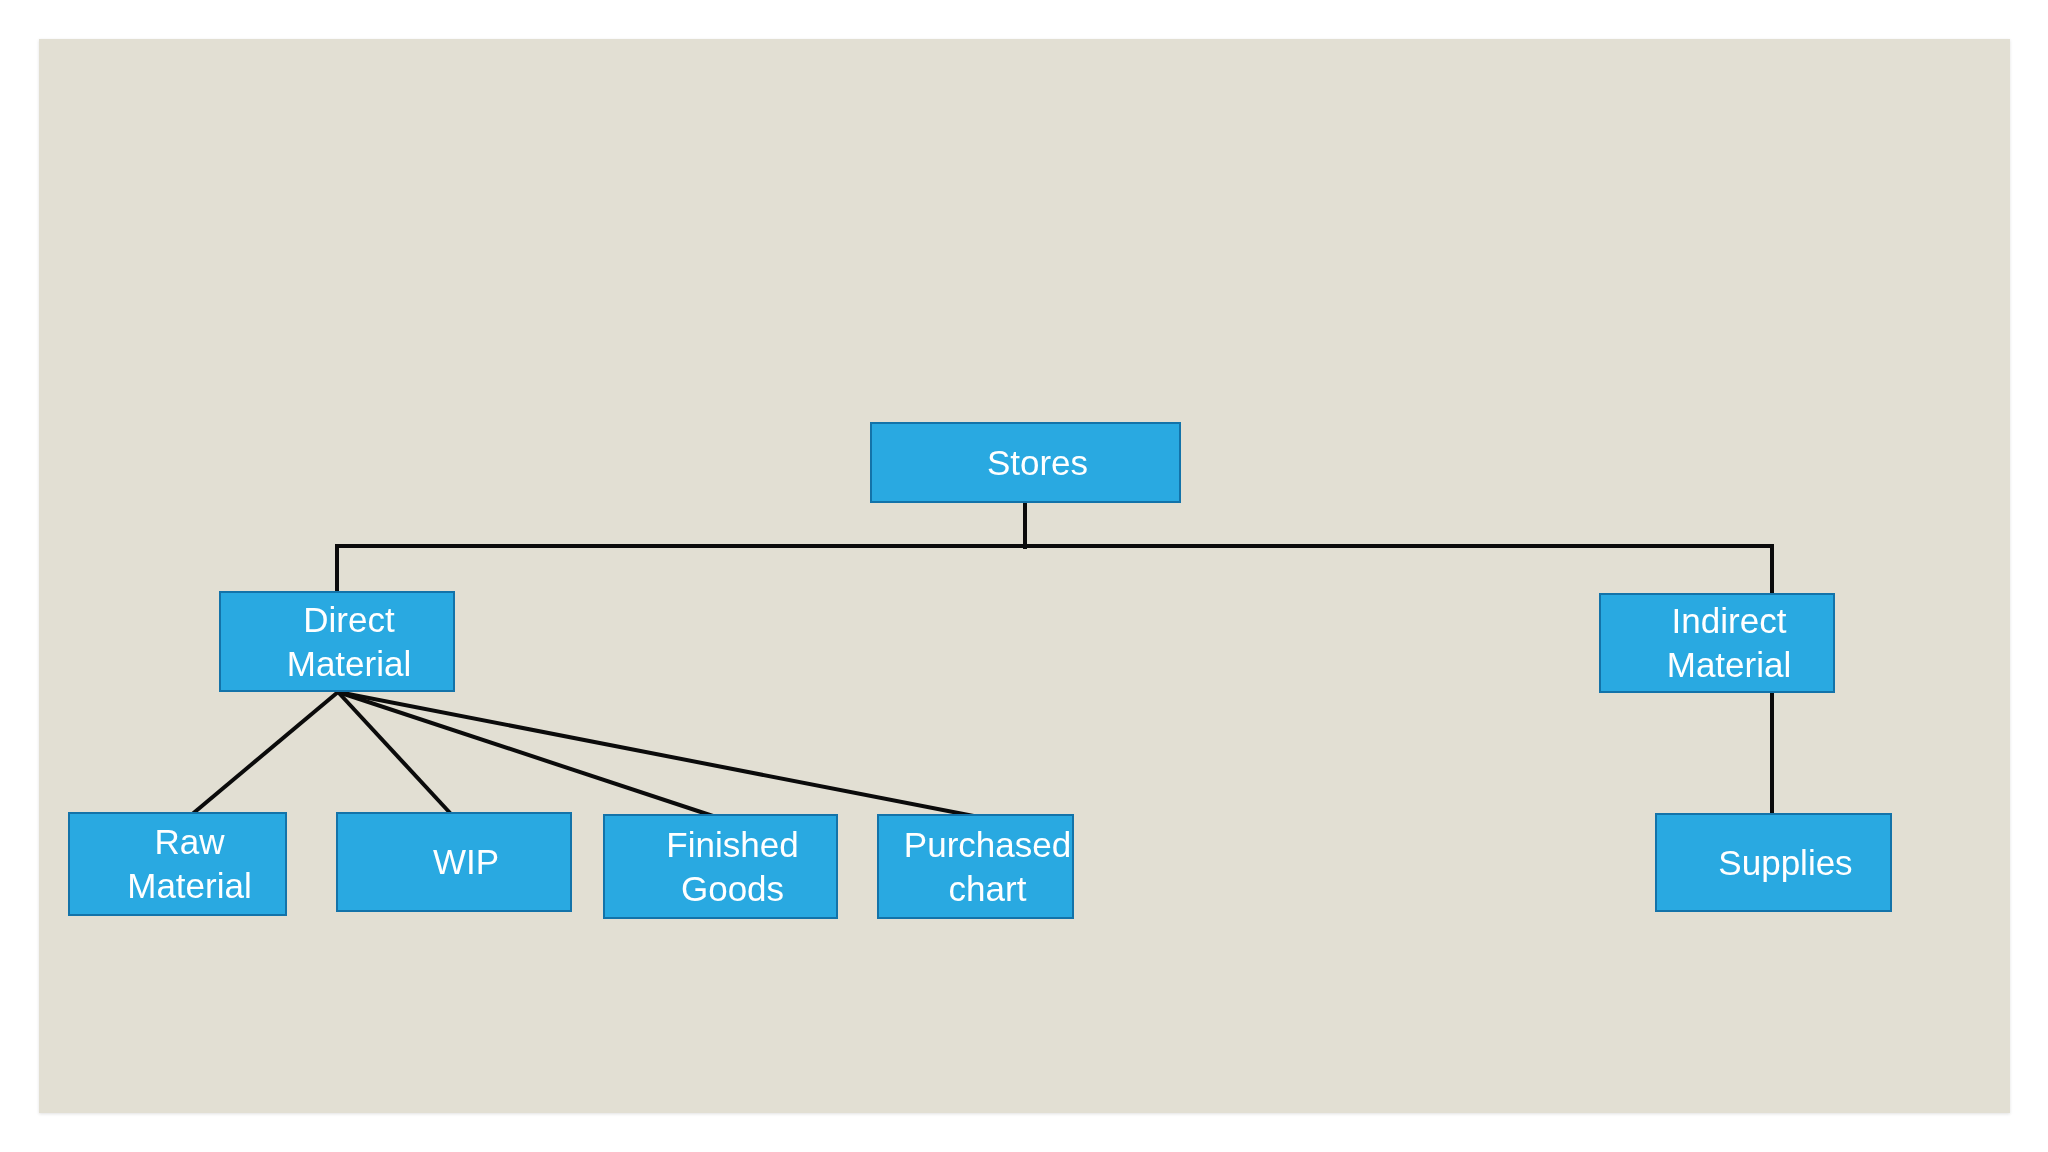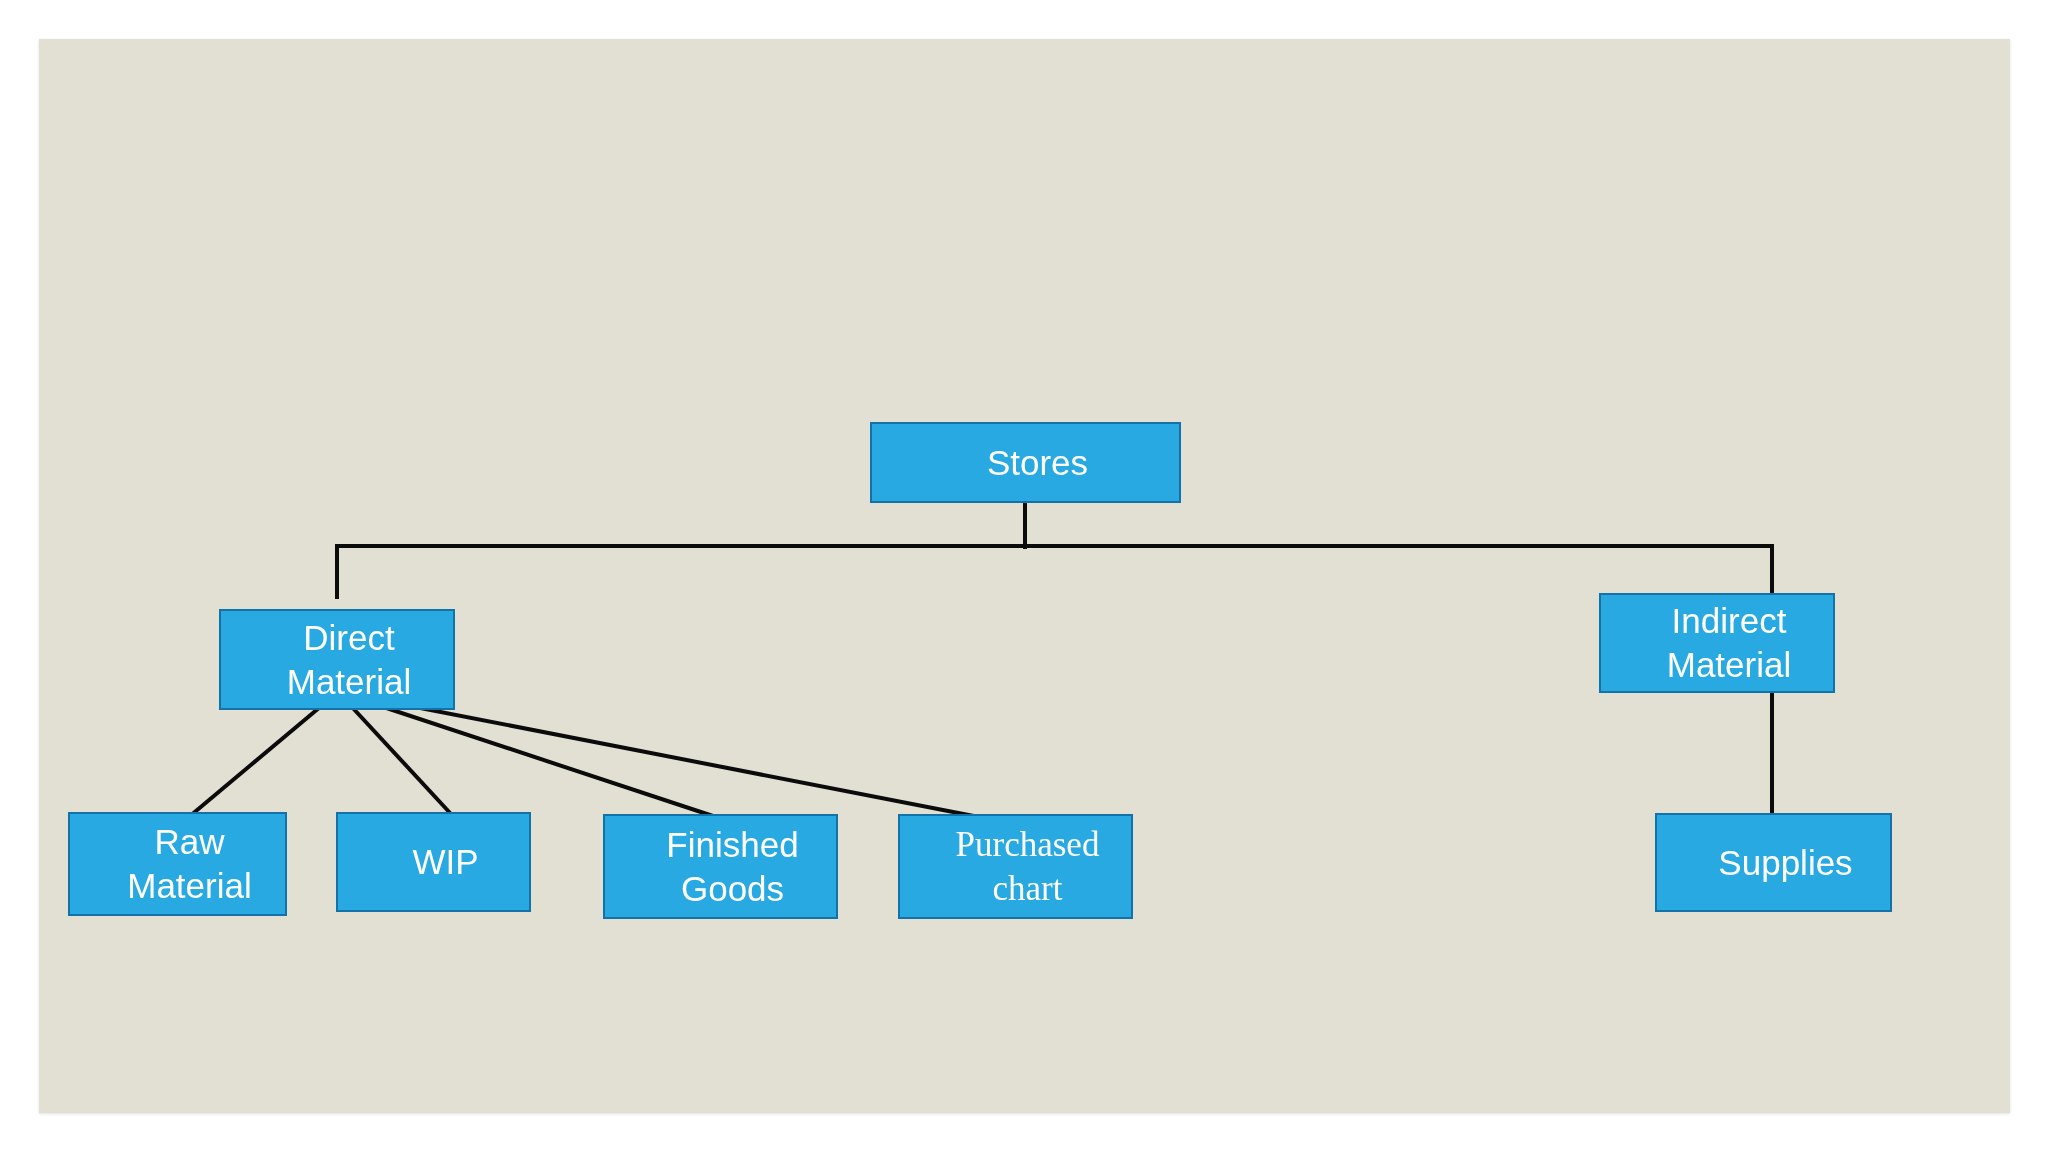--- a/index.html
+++ b/index.html
@@ -59,26 +59,26 @@
     display: flex;
     flex-direction: column;
     align-items: center;
     justify-content: center;
     text-align: center;
     font-size: 35px;
     line-height: 44px;
     padding-left: 24px;
   }
   .node-stores            { left: 831px;  top: 383px; width: 311px; height: 81px;  }
-  .node-direct-material   { left: 180px;  top: 570px; width: 236px; height: 101px; align-items: center; }
+  .node-direct-material   { left: 180px;  top: 552px; width: 236px; height: 101px; align-items: center; }
   .node-indirect-material { left: 1560px; top: 554px; width: 236px; height: 100px; }
   .node-raw-material      { left: 29px;   top: 773px; width: 219px; height: 104px; }
-  .node-wip               { left: 297px;  top: 773px; width: 195px; height: 100px; }
+  .node-wip               { left: 297px;  top: 773px; width: 236px; height: 100px; }
   .node-finished-goods    { left: 564px;  top: 775px; width: 235px; height: 105px; }
-  .node-purchased-parts   { left: 859px;  top: 775px; width: 235px; height: 105px; font-family: Liberation Serif, serif; }
+  .node-purchased-parts   { left: 838px;  top: 775px; width: 197px; height: 105px; }
   .node-supplies          { left: 1616px; top: 774px; width: 237px; height: 99px;  }
   .caption {
     position: absolute;
     left: 582px;
     top: 942px;
     width: 1010px;
     margin: 0;
     font-size: 38px;
     line-height: 47px;
     color: var(--caption-text, #141414);

